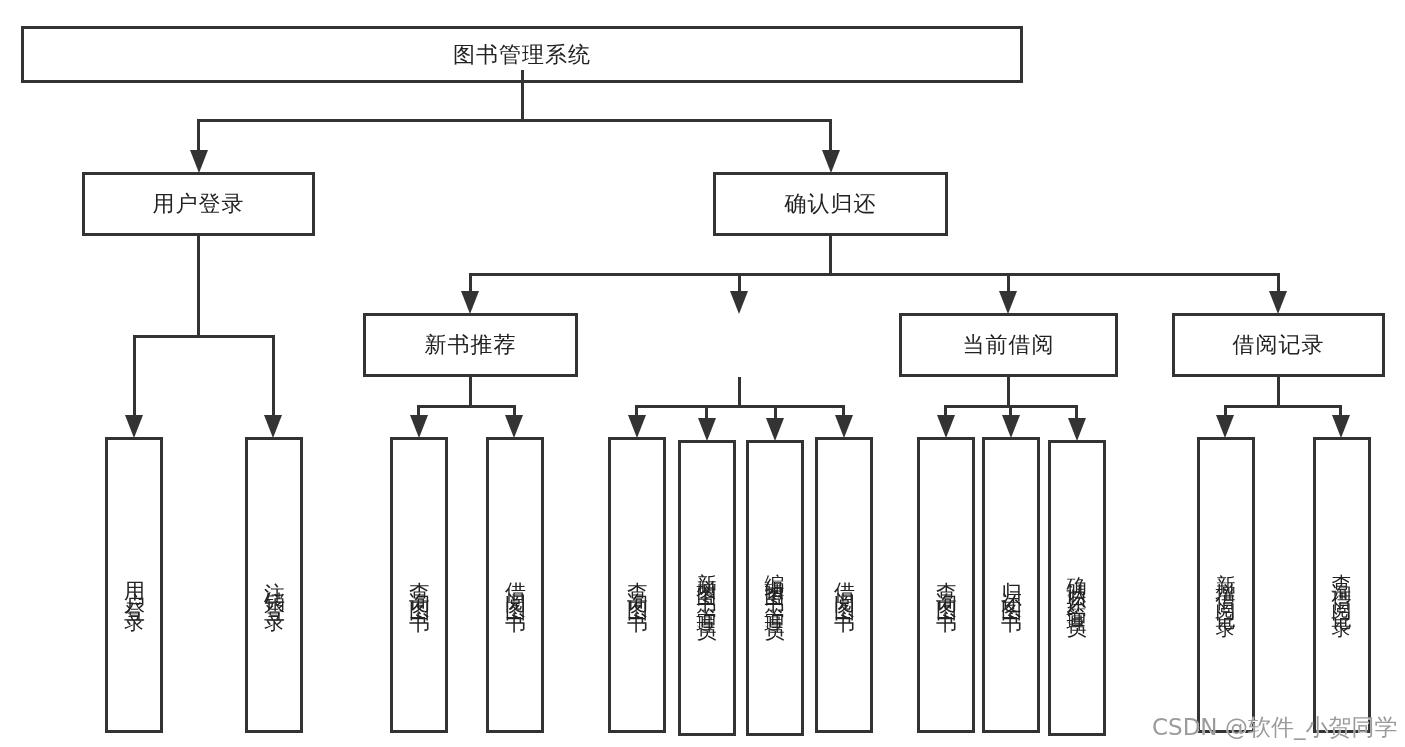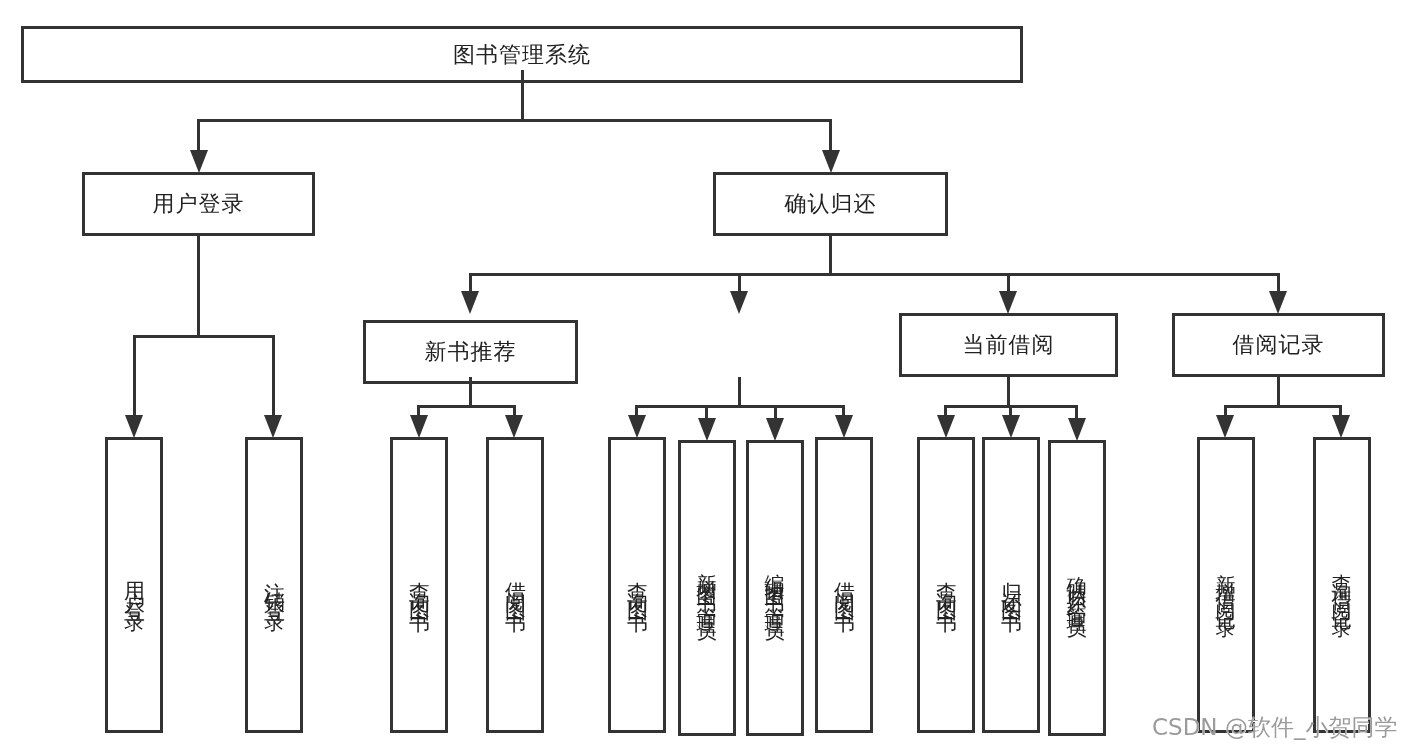--- a/index.html
+++ b/index.html
@@ -72,21 +72,21 @@
   <div class="ln hl" style="left:469px;top:273px;width:811px;"></div>
   <div class="ln vl" style="left:469px;top:273px;height:22px;"></div>
   <div class="ar" style="left:461px;top:291px;"></div>
   <div class="ln vl" style="left:738px;top:273px;height:22px;"></div>
   <div class="ar" style="left:730px;top:291px;"></div>
   <div class="ln vl" style="left:1007px;top:273px;height:22px;"></div>
   <div class="ar" style="left:999px;top:291px;"></div>
   <div class="ln vl" style="left:1277px;top:273px;height:22px;"></div>
   <div class="ar" style="left:1269px;top:291px;"></div>
 
-  <div class="box h" style="left:363px;top:313px;width:215px;height:64px;margin-top:7px;">新书推荐</div>
+  <div class="box h" style="left:363px;top:313px;width:215px;height:64px;">新书推荐</div>
   <div class="box h" style="left:1172px;top:313px;width:213px;height:64px;">借阅记录</div>
   <div class="box h" style="left:899px;top:313px;width:219px;height:64px;">当前借阅</div>
 
   <div class="ln vl" style="left:469px;top:377px;height:31px;"></div>
   <div class="ln hl" style="left:417px;top:405px;width:99px;"></div>
   <div class="ln vl" style="left:417px;top:405px;height:14px;"></div>
   <div class="ar" style="left:410px;top:415px;"></div>
   <div class="ln vl" style="left:513px;top:405px;height:14px;"></div>
   <div class="ar" style="left:505px;top:415px;"></div>
 

